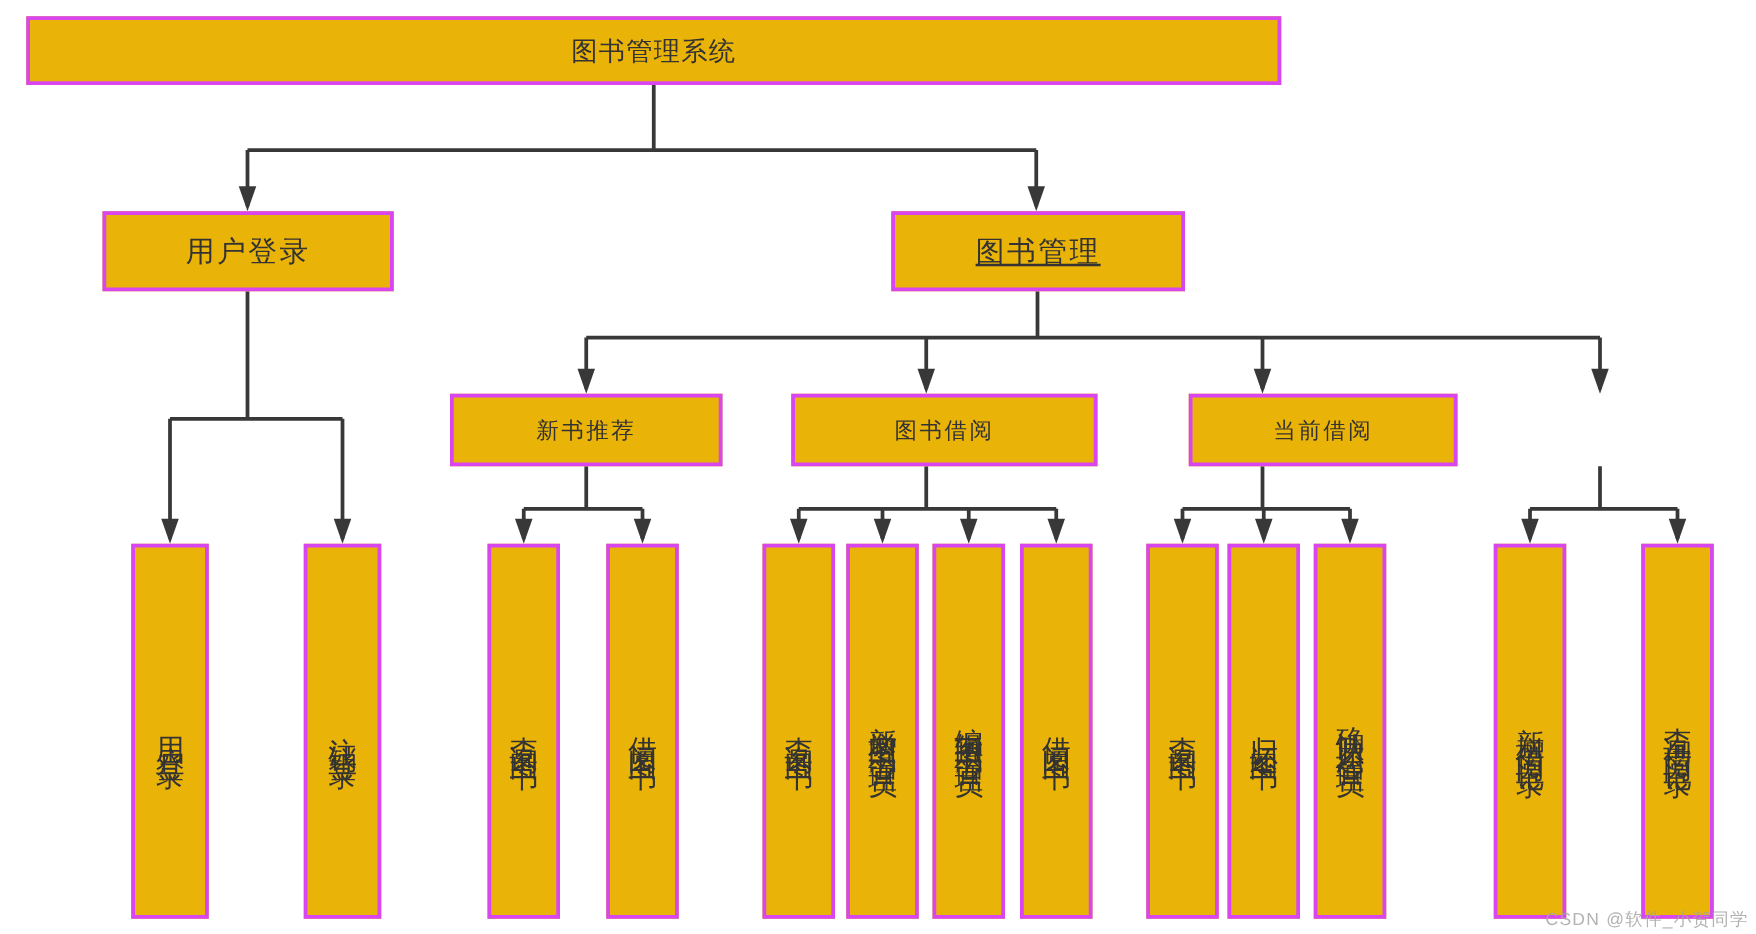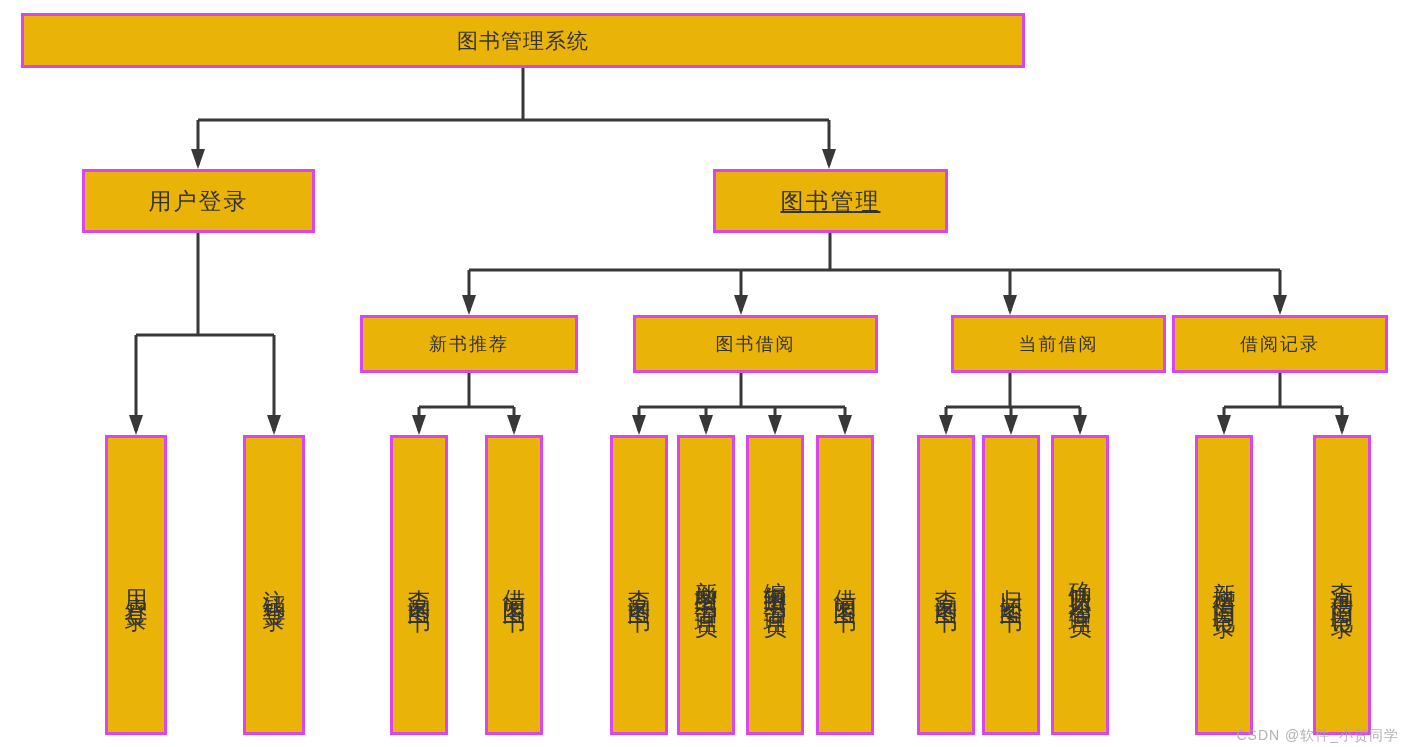--- a/index.html
+++ b/index.html
@@ -115,21 +115,20 @@
   </svg>
 
   <div class="box h1box" id="b-root">图书管理系统</div>
 
   <div class="box h2box" id="b-login">用户登录</div>
   <div class="box h2box" id="b-mgmt">图书管理</div>
 
   <div class="box h3box" id="b-g0">新书推荐</div>
   <div class="box h3box" id="b-g1">图书借阅</div>
   <div class="box h3box" id="b-g2">当前借阅</div>
-  <div class="box h3box" id="b-g3">借阅记录</div>
 
   <div class="box leaf" id="l-login0">用户登录</div>
   <div class="box leaf" id="l-login1">注销登录</div>
 
   <div class="box leaf" id="l-g0c0">查询图书</div>
   <div class="box leaf" id="l-g0c1">借阅图书</div>
 
   <div class="box leaf" id="l-g1c0">查询图书</div>
   <div class="box leaf" id="l-g1c1">新增图书（管理员）</div>
   <div class="box leaf" id="l-g1c2">编辑图书（管理员）</div>

